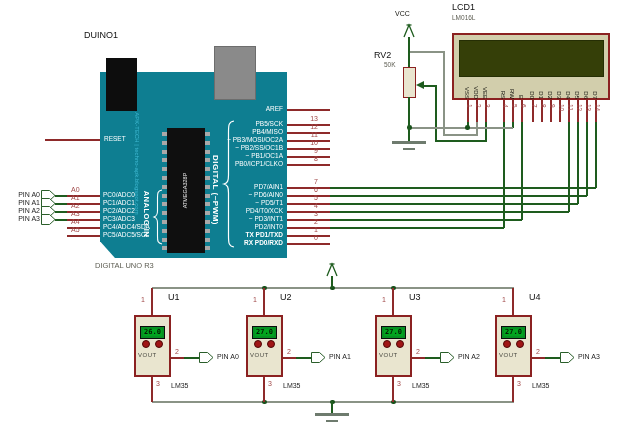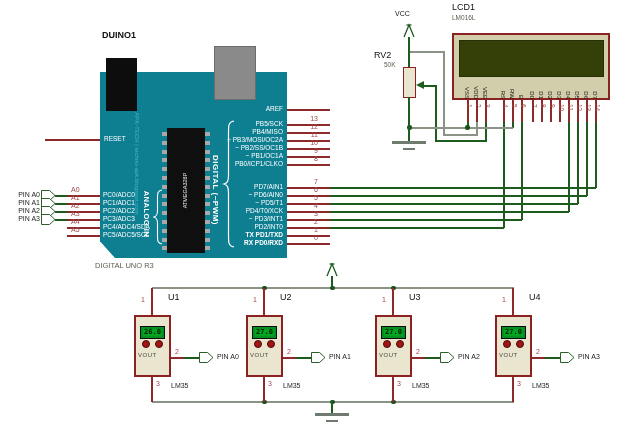--- a/index.html
+++ b/index.html
@@ -37,21 +37,21 @@
         font-family:"DejaVu Sans Mono",monospace;font-size:7px;font-weight:bold;color:#031a03;
         line-height:11px;}
   .gbar{position:absolute;background:#6E7B6E;}
   svg{position:absolute;overflow:visible;}
 </style>
 </head>
 <body>
 
 <div id="canvas">
 
-  <div class="ref t" style="left:102px;top:30px;font-weight:bold;">DUINO1</div>
+  <div class="ref t" style="left:84px;top:30px;">DUINO1</div>
   <div class="board"></div>
   <div class="abs" style="left:106px;top:58px;width:31px;height:53px;background:#0d0d0d;"></div>
   <div class="abs" style="left:214px;top:46px;width:42px;height:54px;background:#8A8A8A;border:1px solid #6d6d6d;box-sizing:border-box;"></div>
   <div class="t vt" style="left:43px;top:159px;width:185px;height:9px;font-size:6px;color:#3EB8D2;text-align:center;">APK-TECH | techno-apk.blogspot.com</div>
 
   <div class="abs" style="left:162px;top:132px;width:5px;height:121px;background:repeating-linear-gradient(to bottom,#A9A9A9 0 4px,transparent 4px 8.8px);"></div>
   <div class="abs" style="left:205px;top:132px;width:5px;height:121px;background:repeating-linear-gradient(to bottom,#A9A9A9 0 4px,transparent 4px 8.8px);"></div>
   <div class="abs" style="left:167px;top:128px;width:38px;height:125px;background:#0f0f0f;"></div>
   <div class="t vtu" style="left:156px;top:186px;width:60px;height:9px;font-size:5.5px;color:#e8e8e8;text-align:center;">ATMEGA328P</div>
 

